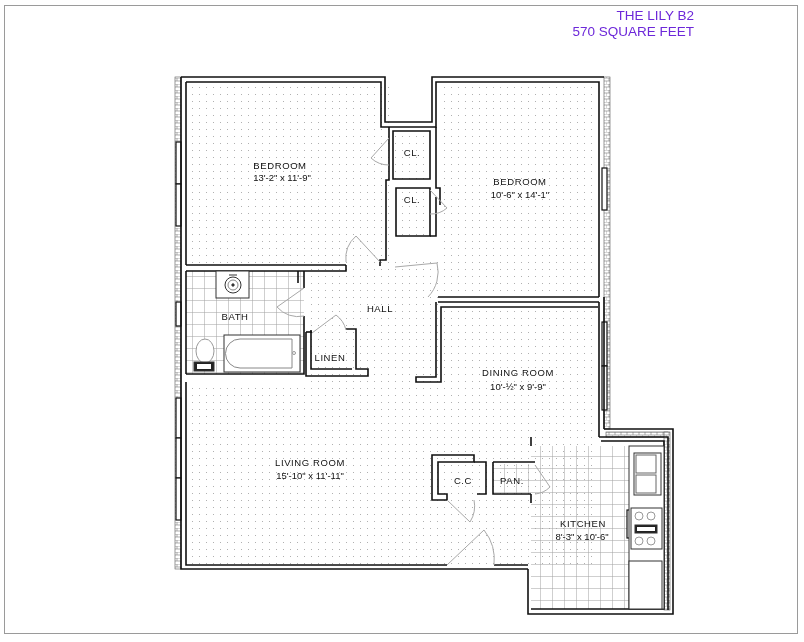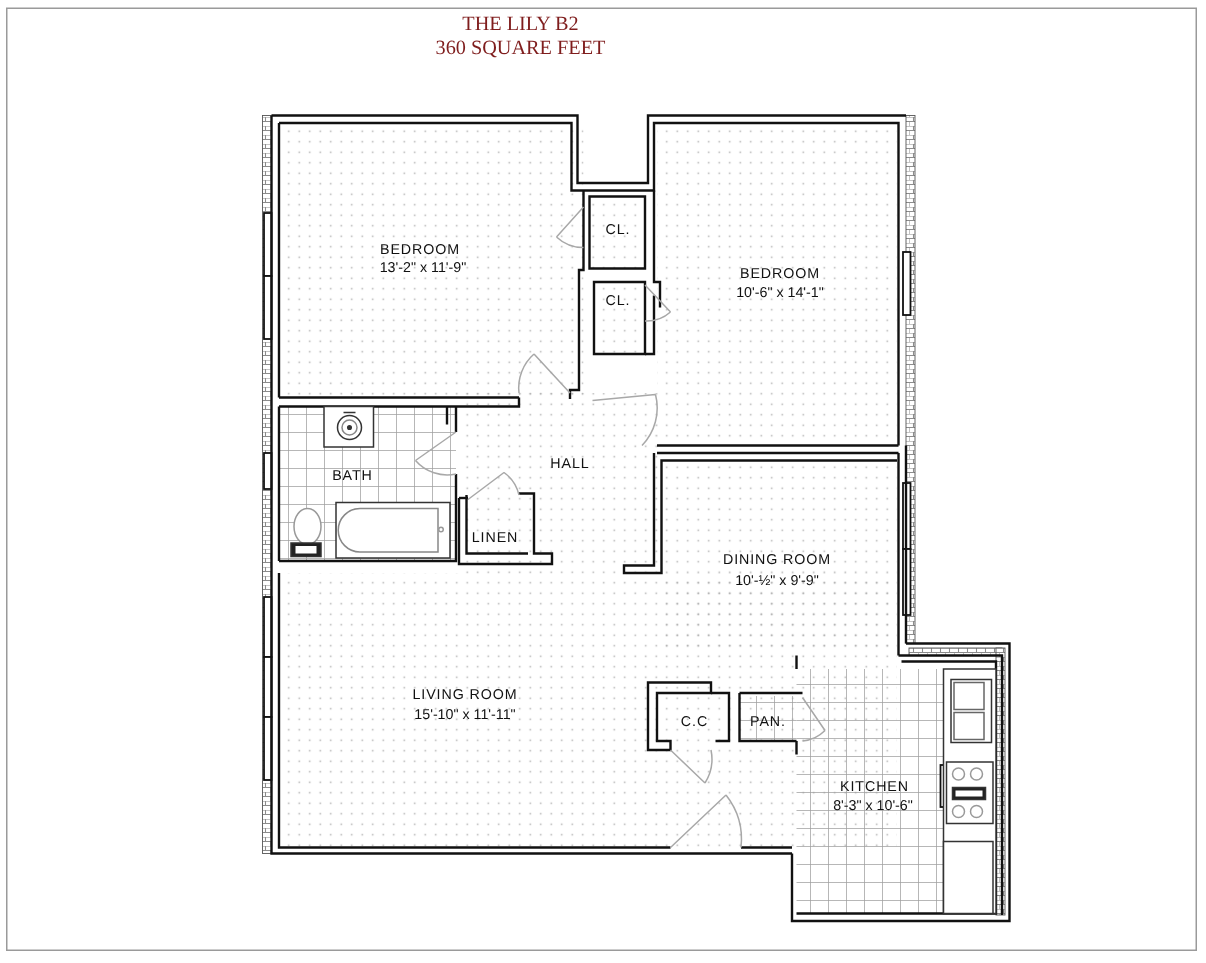--- a/index.html
+++ b/index.html
@@ -1,31 +1,31 @@
 <!DOCTYPE html>
 <html><head>
 <meta charset="utf-8">
 <style>
   html, body { margin: 0; padding: 0; background: #ffffff; }
   body { width: 804px; height: 642px; position: relative; overflow: hidden; font-family: "Liberation Sans", sans-serif; }
   .frame { position: absolute; left: 4px; top: 5px; width: 794px; height: 629px; border: 1px solid #9a9a9a; box-sizing: border-box; }
-  .title-block { position: absolute; left: 0; top: 8px; width: 694px; text-align: center; color: #7f1d1d; font-size: 13.5px; line-height: 16px; font-family: Liberation Serif, serif; }
+  .title-block { position: absolute; left: 0; top: 8px; width: 694px; text-align: right; color: #6d28d9; font-size: 13.5px; line-height: 16px; }
   .title-block div { white-space: nowrap; }
   svg.plan { position: absolute; left: 0; top: 0; }
   .room-label { font-family: "Liberation Sans", sans-serif; font-size: 9.5px; fill: #111; letter-spacing: 0.6px; }
   .room-dim { font-family: "Liberation Sans", sans-serif; font-size: 9.5px; fill: #111; }
 </style>
 </head>
 <body>
 
 <div class="frame"></div>
 
 <div class="title-block">
   <div>THE LILY B2</div>
-  <div>360 SQUARE FEET</div>
+  <div>570 SQUARE FEET</div>
 </div>
 
 <svg class="plan" width="804" height="642" viewBox="0 0 804 642" xmlns="http://www.w3.org/2000/svg">
   <defs>
     <pattern id="dots" x="0" y="0" width="7" height="7" patternUnits="userSpaceOnUse">
       <rect x="3" y="3" width="1" height="1" fill="#b0b0b0"></rect>
     </pattern>
     <pattern id="tiles" x="0" y="0" width="12" height="12" patternUnits="userSpaceOnUse">
       <path d="M0 0 H12 M0 0 V12" stroke="#a0a0a0" stroke-width="1" fill="none"></path>
     </pattern>

